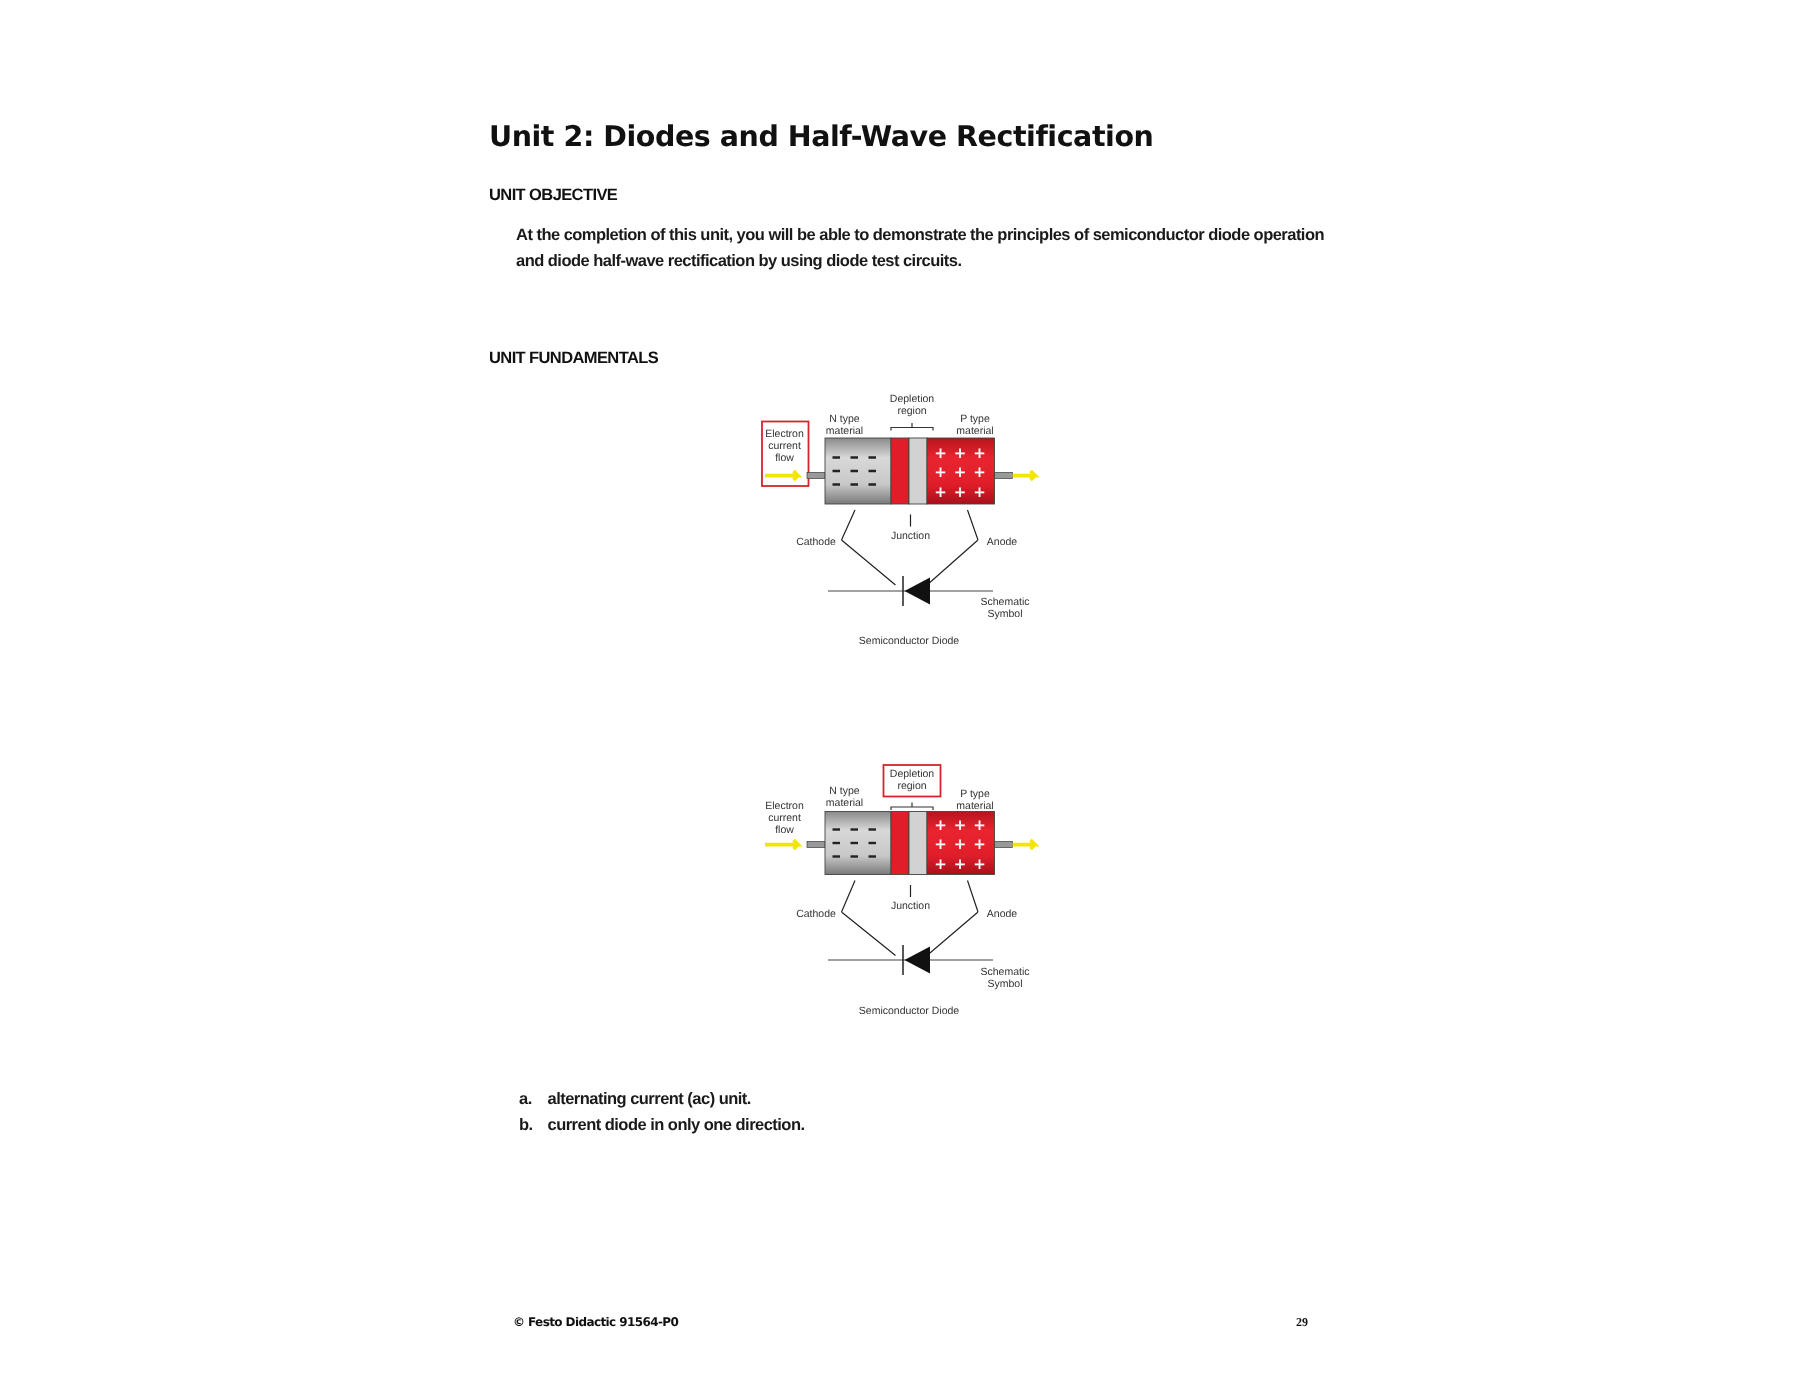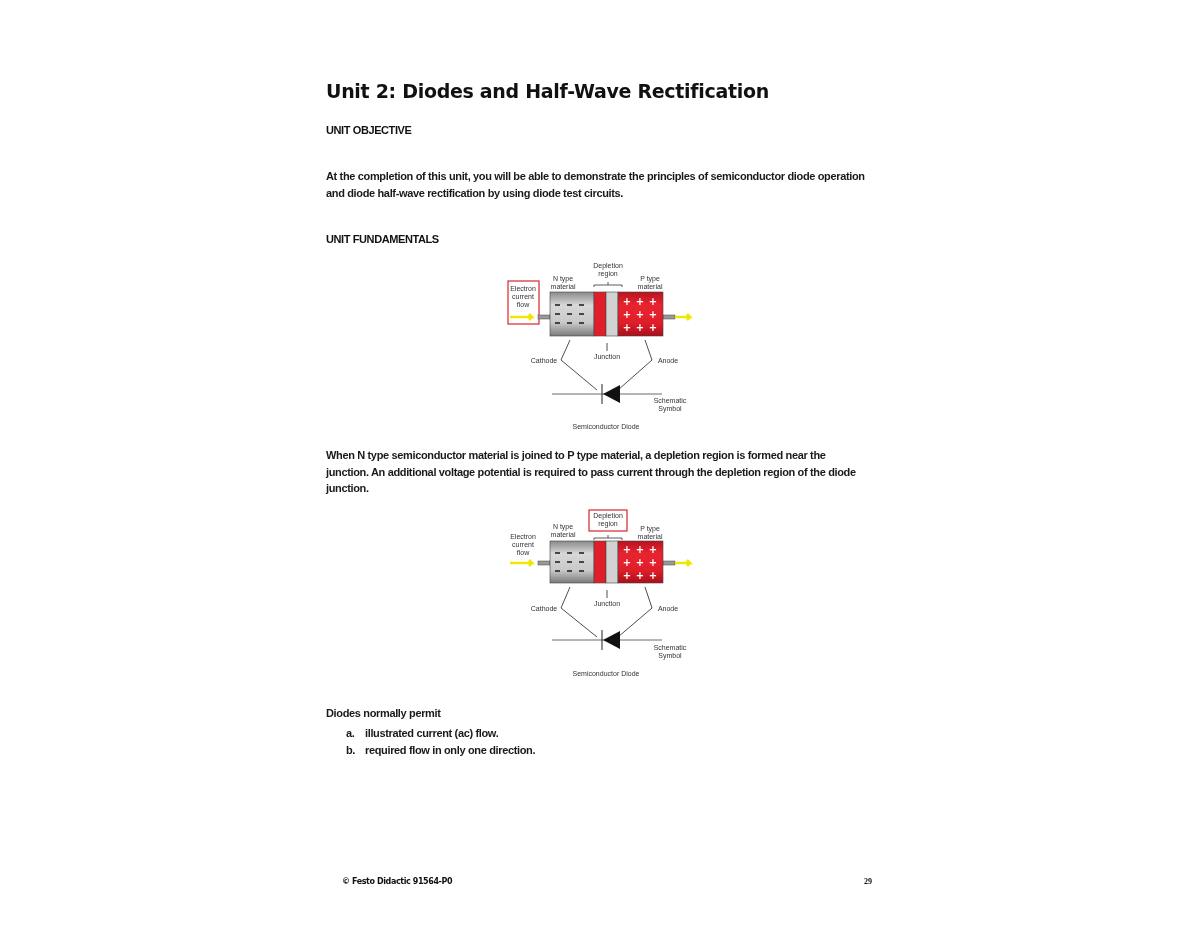--- a/index.html
+++ b/index.html
@@ -18,21 +18,21 @@
   .dlabel { font-family: "Liberation Sans", sans-serif; font-size: 7px; fill: #333; }
 </style>
 </head>
 <body>
 
 <div class="page">
 
   <div class="title">Unit 2: Diodes and Half-Wave Rectification</div>
 
   <div class="h2" style="top:124px;">UNIT OBJECTIVE</div>
-  <div class="para" style="top:168px;">At the completion of this unit, you will be able to demonstrate the principles of semiconductor diode operation and diode half-wave rectification by using diode test circuits.</div>
+  <div class="para" style="top:149px;margin-left:18px;">At the completion of this unit, you will be able to demonstrate the principles of semiconductor diode operation and diode half-wave rectification by using diode test circuits.</div>
 
   <div class="h2" style="top:213px;margin-top:20px;">UNIT FUNDAMENTALS</div>
 
   <div class="figure" style="top:260px;">
     <svg width="200" height="175" viewBox="0 0 200 175">
       <defs>
         <linearGradient id="ngrad1" x1="0" y1="0" x2="0" y2="1">
           <stop offset="0" stop-color="#8a8a8a"></stop>
             <stop offset="0.3" stop-color="#d8d8d8"></stop>
             <stop offset="0.7" stop-color="#c8c8c8"></stop>
@@ -105,21 +105,20 @@
 
       <line x1="52" y1="134" x2="162" y2="134" stroke="#444" stroke-width="0.8"></line>
       <line x1="102" y1="124" x2="102" y2="144" stroke="#222" stroke-width="1"></line>
       <polygon points="103,134 120,125 120,143" fill="#111"></polygon>
       <text class="dlabel" x="170" y="143" text-anchor="middle">Schematic</text>
       <text class="dlabel" x="170" y="151" text-anchor="middle">Symbol</text>
       <text class="dlabel" x="106" y="169" text-anchor="middle">Semiconductor Diode</text>
     </svg>
   </div>
 
-  <div class="para" style="top:447px;">When N type semiconductor material is joined to P type material, a depletion region is formed near the junction. An additional voltage potential is required to pass current through the depletion region of the diode junction.</div>
 
   <div class="figure" style="top:507px;">
     <svg width="200" height="175" viewBox="0 0 200 175">
       <defs>
         <linearGradient id="ngrad2" x1="0" y1="0" x2="0" y2="1">
           <stop offset="0" stop-color="#8a8a8a"></stop>
             <stop offset="0.3" stop-color="#d8d8d8"></stop>
             <stop offset="0.7" stop-color="#c8c8c8"></stop>
             <stop offset="1" stop-color="#7a7a7a"></stop>
         </linearGradient>
@@ -180,28 +179,27 @@
       <path d="M152 101 L145 80 M152 101 L118 130" stroke="#222" stroke-width="0.8" fill="none"></path>
       <line x1="52" y1="133" x2="162" y2="133" stroke="#444" stroke-width="0.8"></line>
       <line x1="102" y1="123" x2="102" y2="143" stroke="#222" stroke-width="1"></line>
       <polygon points="103,133 120,124 120,142" fill="#111"></polygon>
       <text class="dlabel" x="170" y="143" text-anchor="middle">Schematic</text>
       <text class="dlabel" x="170" y="151" text-anchor="middle">Symbol</text>
       <text class="dlabel" x="106" y="169" text-anchor="middle">Semiconductor Diode</text>
     </svg>
   </div>
 
-  <div class="para" style="top:705px;">Diodes normally permit</div>
 
   <div class="options">
     <div class="opt">
       <span class="letter">a.</span>
-      <span>illustrated current (ac) flow.</span>
+      <span>alternating current (ac) unit.</span>
     </div>
     <div class="opt">
       <span class="letter">b.</span>
-      <span>required flow in only one direction.</span>
+      <span>current diode in only one direction.</span>
     </div>
   </div>
 
   <div class="footer-left">© Festo Didactic 91564-P0</div>
   <div class="footer-right">29</div>
 </div>
 
 </body></html>

